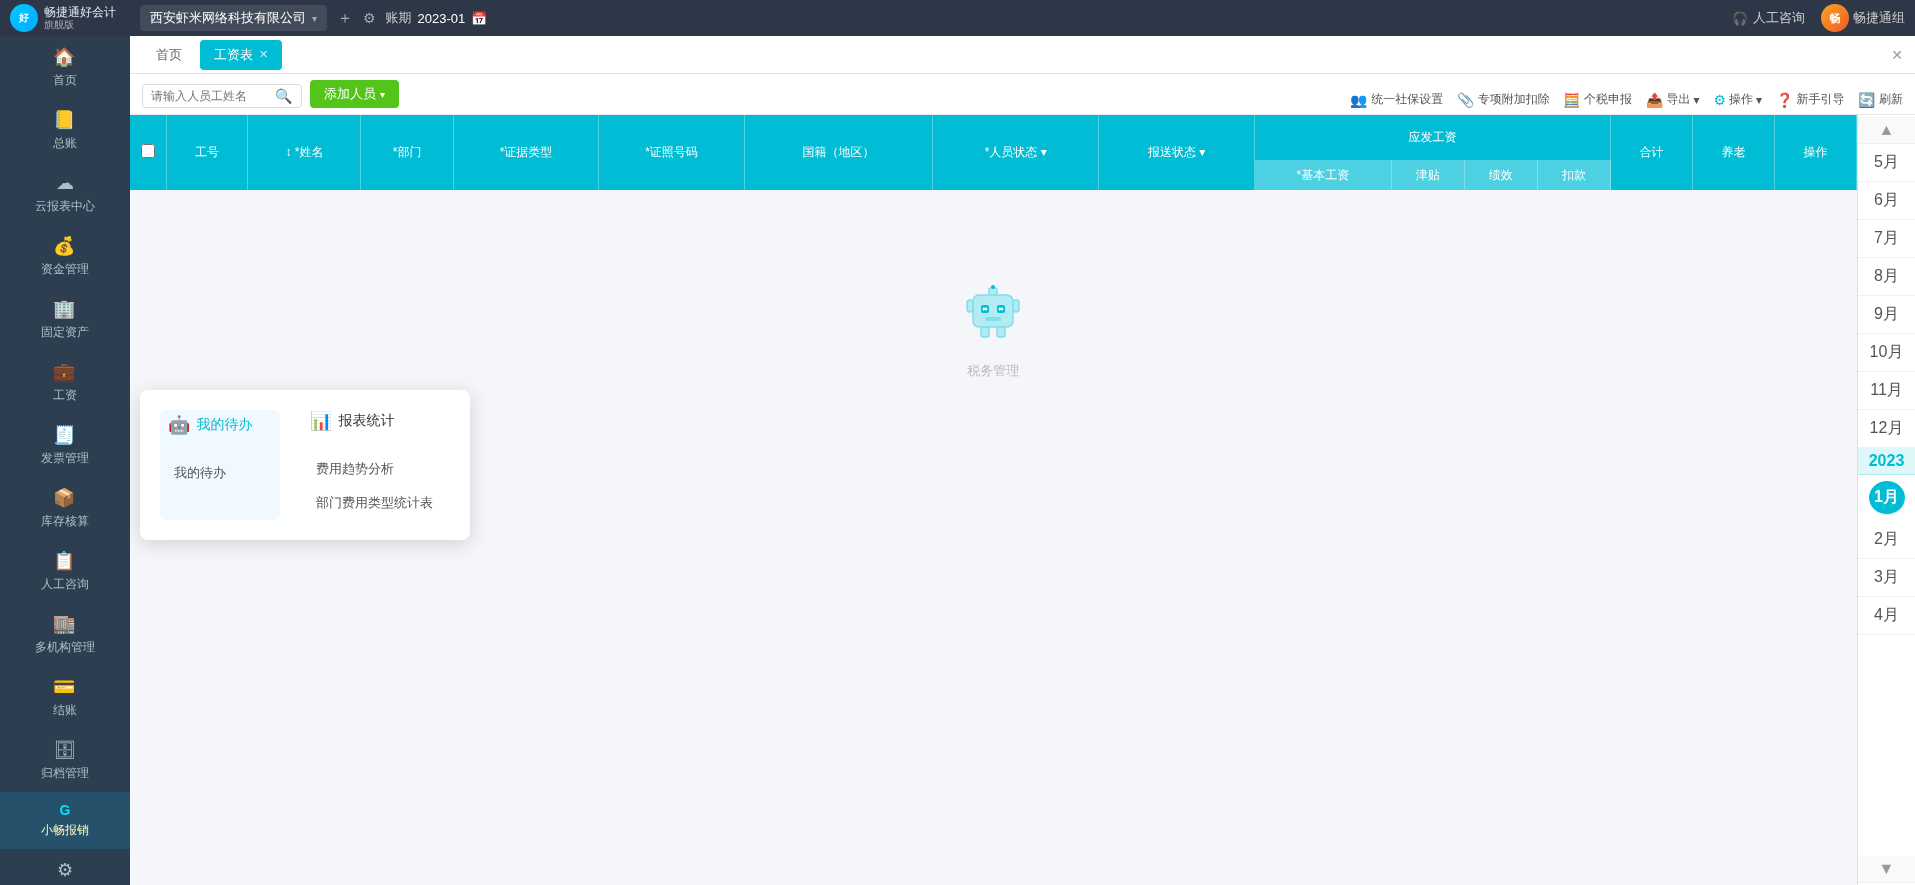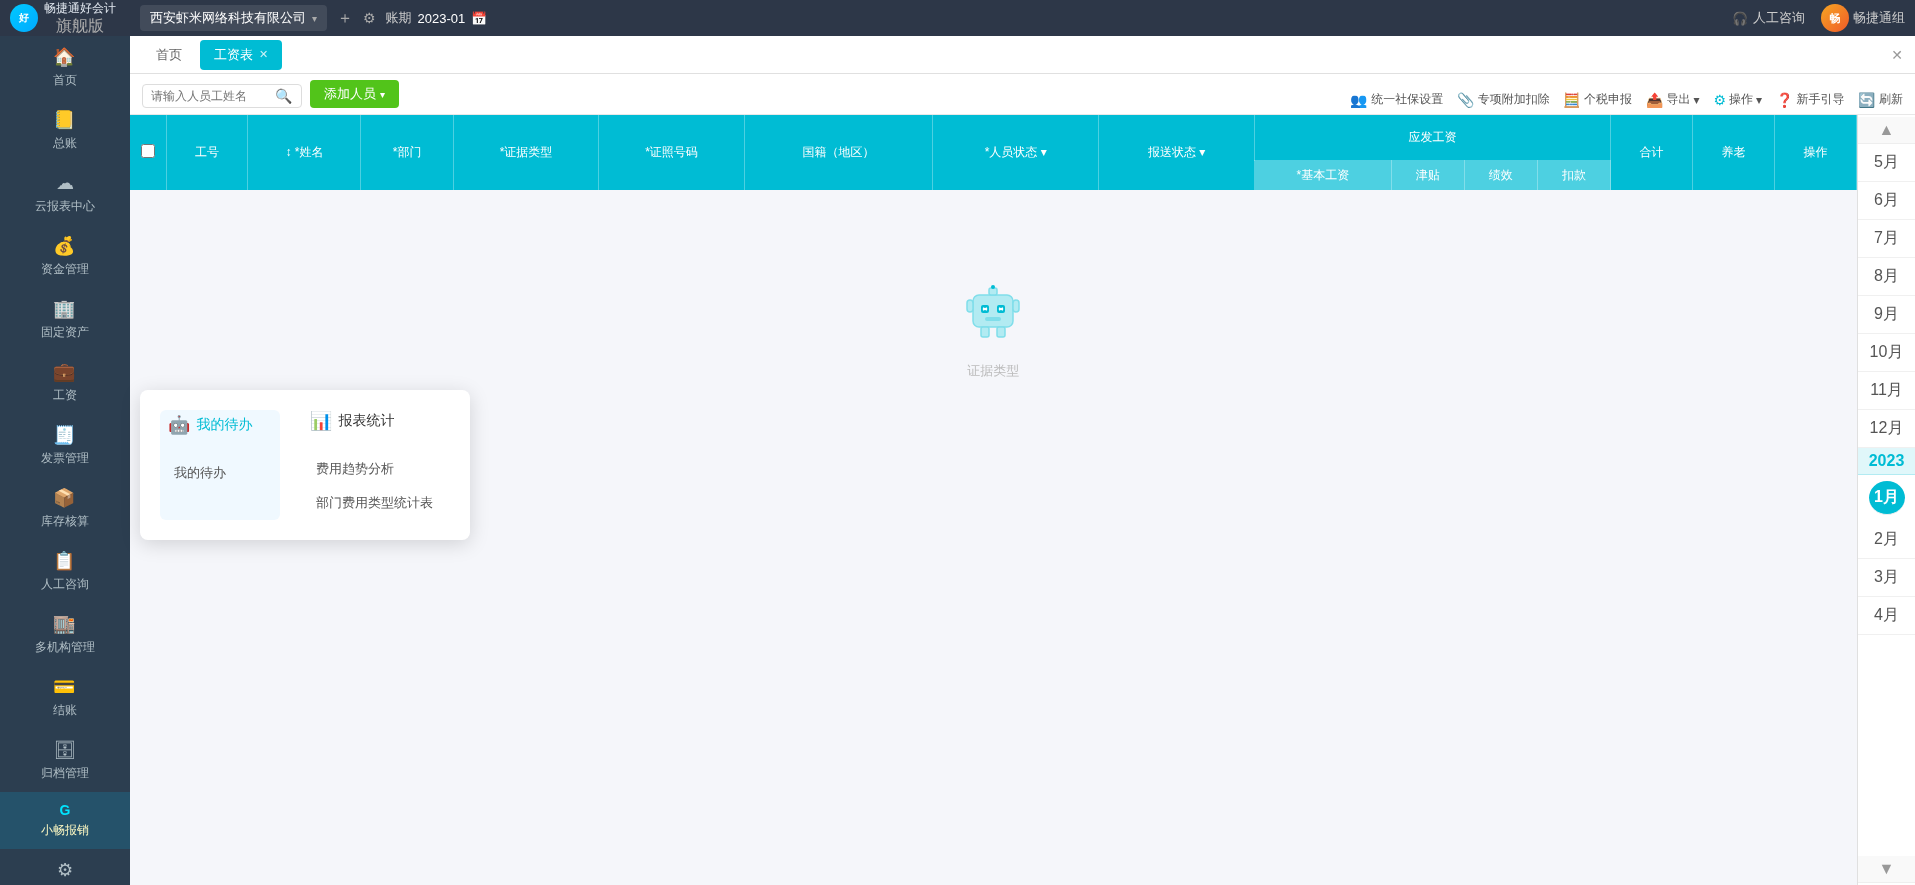--- a/index.html
+++ b/index.html
@@ -11,21 +11,21 @@
       background: #2d3748; color: #fff; padding: 0 10px; position: relative; z-index: 100;
     }
     .logo-area {
       width: 130px; display: flex; align-items: center; gap: 6px;
     }
     .logo-icon {
       width: 28px; height: 28px; background: linear-gradient(135deg, #00c9ff, #0af);
       border-radius: 50%; display: flex; align-items: center; justify-content: center;
       font-weight: bold; font-size: 10px; color: #fff;
     }
-    .logo-text { font-size: 12px; color: #e2e8f0; line-height: 1.2; text-align: center; }
+    .logo-text { font-size: 12px; color: #e2e8f0; line-height: 1.2; }
     .company-selector {
       display: flex; align-items: center; gap: 6px; background: rgba(255,255,255,0.1);
       padding: 4px 10px; border-radius: 4px; cursor: pointer; color: #fff; font-size: 13px;
     }
     .company-selector .arrow { font-size: 10px; color: #aaa; }
     .header-middle { display: flex; align-items: center; gap: 10px; margin-left: 10px; }
     .header-period { display: flex; align-items: center; gap: 6px; color: #ccc; font-size: 13px; }
     .header-right { margin-left: auto; display: flex; align-items: center; gap: 16px; }
     .header-right-item { display: flex; align-items: center; gap: 4px; color: #ccc; font-size: 13px; cursor: pointer; }
     .avatar-circle {
@@ -157,21 +157,21 @@
     .checkbox-th input[type="checkbox"] { width: 14px; height: 14px; cursor: pointer; }
   </style>
 </head>
 <body>
 
 <div class="top-header">
   <div class="logo-area">
     <div class="logo-icon">好</div>
     <div class="logo-text">
       <div>畅捷通好会计</div>
-      <div style="font-size:16px;color:#aaa;">旗舰版</div>
+      <div style="font-size:10px;color:#aaa;">旗舰版</div>
     </div>
   </div>
 
   <div class="company-selector">
     <span>西安虾米网络科技有限公司</span>
     <span class="arrow">▾</span>
   </div>
 
   <div class="header-middle">
     <span style="color:#aaa;font-size:16px;cursor:pointer;">＋</span>
@@ -365,21 +365,21 @@
                     <rect x="14" y="30" width="6" height="12" rx="3" fill="#b2ebf2" stroke="#80deea" stroke-width="1.5"></rect>
                     <rect x="60" y="30" width="6" height="12" rx="3" fill="#b2ebf2" stroke="#80deea" stroke-width="1.5"></rect>
                     <rect x="28" y="57" width="8" height="10" rx="2" fill="#b2ebf2" stroke="#80deea" stroke-width="1.5"></rect>
                     <rect x="44" y="57" width="8" height="10" rx="2" fill="#b2ebf2" stroke="#80deea" stroke-width="1.5"></rect>
 
                     <line x1="30" y1="38" x2="34" y2="40" stroke="#fff" stroke-width="1.5"></line>
                     <line x1="34" y1="38" x2="30" y2="40" stroke="#fff" stroke-width="1.5"></line>
                     <line x1="46" y1="38" x2="50" y2="40" stroke="#fff" stroke-width="1.5"></line>
                     <line x1="50" y1="38" x2="46" y2="40" stroke="#fff" stroke-width="1.5"></line>
                   </svg>
-                  <span class="empty-text">证据类型</span>
+                  <span class="empty-text">税务管理</span>
                 </div>
               </td>
             </tr>
           </tbody>
         </table>
       </div>
 
       <div class="month-panel">
         <button class="month-nav-btn">▲</button>
 

